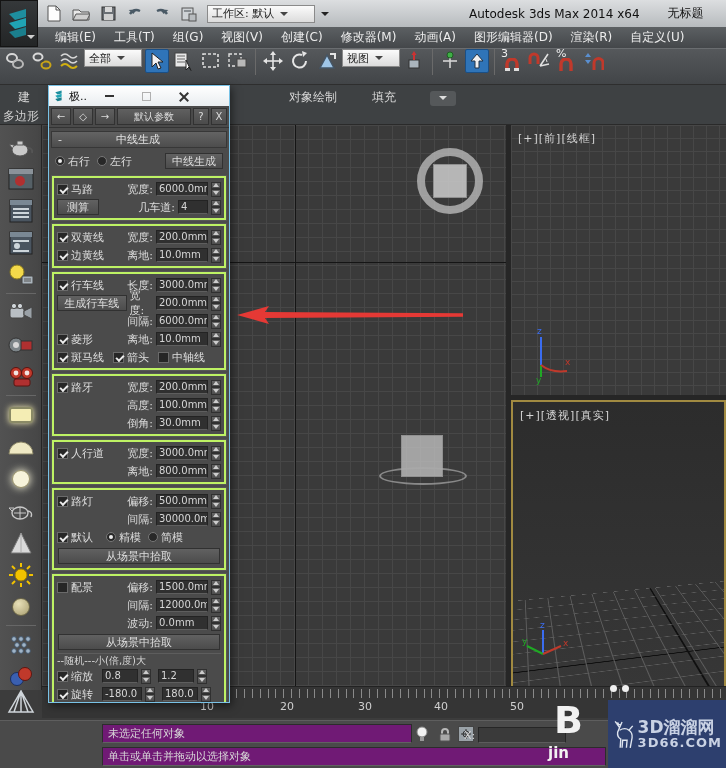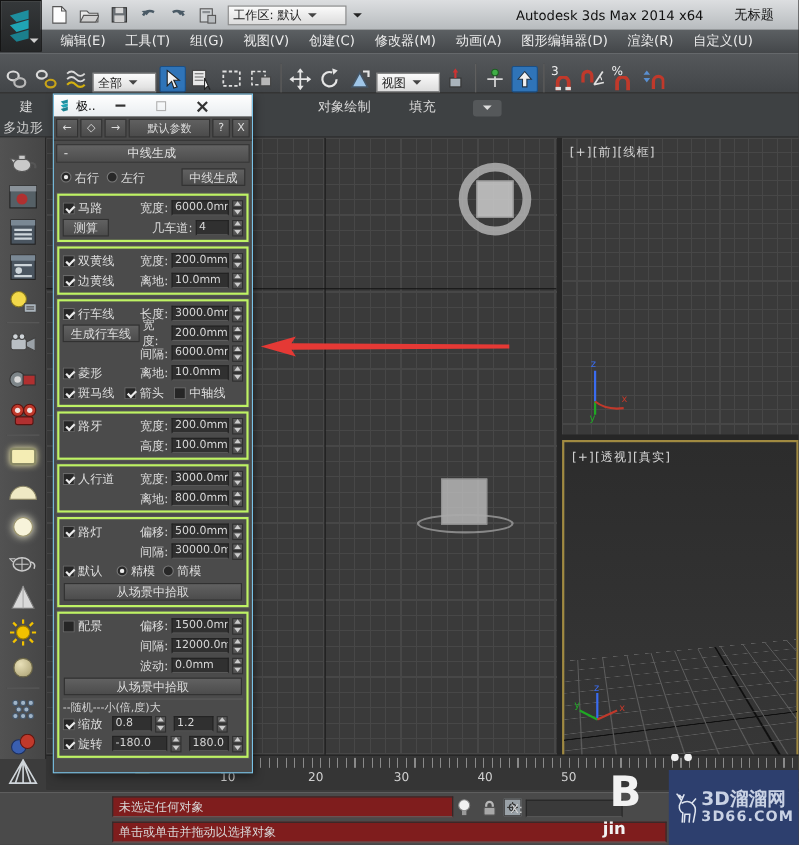--- a/index.html
+++ b/index.html
@@ -11,21 +11,21 @@
 .logo .dd{position:absolute;right:2px;bottom:3px;border:4px solid transparent;border-top-color:#cfcfcf}
 .qat{margin-left:44px;display:flex;align-items:center;gap:7px}
 .qicon{width:20px;height:18px;display:flex;align-items:center;justify-content:center}
 .combo{background:linear-gradient(#fbfbfb,#dcdcdc);border:1px solid #8a8a8a;color:#222;height:18px;display:flex;align-items:center;padding:0 4px;font-size:11px}
 .caret{width:0;height:0;border:4px solid transparent;border-top-color:#444;margin-left:6px;margin-top:4px}
 .apptitle{font-size:12px;color:#101010}
 
 .menubar{left:0;top:27px;width:726px;height:21px;background:linear-gradient(#5c6063,#44474a);display:flex;align-items:center;padding-left:46px;z-index:3}
 .menubar span{padding:0 9px;color:#ececec;font-size:12px}
 
-.toolbar{left:0;top:48px;width:726px;height:37px;background:linear-gradient(#55585b,#424548);border-top:1px solid #6a6d70;border-bottom:1px solid #2e2e2e;display:flex;align-items:flex-end;padding:0 3px;gap:3px}
+.toolbar{left:0;top:48px;width:726px;height:37px;background:linear-gradient(#55585b,#424548);border-top:1px solid #6a6d70;border-bottom:1px solid #2e2e2e;display:flex;align-items:flex-start;padding:0 3px;gap:3px}
 .ti{width:24px;height:24px;display:flex;align-items:center;justify-content:center;border-radius:2px;position:relative;flex:none}
 .ti.on{background:#2f74b8;border:1px solid #1b4f85}
 .sep{width:1px;height:26px;background:#303030;border-right:1px solid #6a6a6a;margin:0 2px;flex:none}
 .tcombo{width:58px;flex:none}
 
 .ribbon{left:0;top:85px;width:726px;height:40px;background:#3e4143;border-bottom:1px solid #2a2a2a;z-index:1}
 .rtab{position:absolute;top:4px;color:#d8d8d8;font-size:12px}
 .rpoly{position:absolute;top:23px;left:3px;color:#cfcfcf;font-size:12px}
 .rdrop{position:absolute;top:6px;left:430px;width:26px;height:15px;background:#55585a;border-radius:3px;display:flex;align-items:center;justify-content:center}
 
@@ -68,21 +68,21 @@
 .win-x::before{transform:rotate(45deg)}.win-x::after{transform:rotate(-45deg)}
 
 .trackbar{left:42px;top:686px;width:684px;height:32px;background:#353535;border-top:1px solid #222;background-image:repeating-linear-gradient(to right,#8a8a8a 0 1px,transparent 1px 7.8px);background-size:684px 9px;background-repeat:no-repeat;background-position:54px 2px}
 .tlab{position:absolute;top:13px;color:#cfcfcf;font-size:11px}
 .tzero{position:absolute;left:81px;top:2px;width:13px;height:14px;background:#c9bb3d;border:1px solid #777;color:#151515;font-size:10px;display:flex;align-items:center;justify-content:center}
 .tslider{position:absolute;left:14px;top:4px;width:48px;height:11px;background:linear-gradient(#6ea7d8,#3d6fa6);border-radius:5px;border:1px solid #2a4a70}
 .statusbar{left:0;top:720px;width:726px;height:48px;background:#4a4a4a;border-top:1px solid #5e5e5e}
 .listener{position:absolute;left:0;top:1px;width:97px;height:46px;border:1px solid #8a8a8a}
 .lpink{height:22px;background:#ecd3d3;border-bottom:1px solid #9a9a9a}
 .lwhite{height:22px;background:#fff;color:#111;font-size:11px;display:flex;align-items:center;padding-left:2px;font-weight:bold}
-.prompt{position:absolute;background:#7f1d1d;border:1px solid #2c2c2c;border-bottom-color:#616161;color:#d9d9d9;font-size:11px;display:flex;align-items:center;padding:0 5px}
+.prompt{position:absolute;background:#701a75;border:1px solid #2c2c2c;border-bottom-color:#616161;color:#d9d9d9;font-size:11px;display:flex;align-items:center;padding:0 5px}
 .xfld{position:absolute;left:478px;top:6px;width:88px;height:16px;background:#3a3a3a;border:1px solid #262626;border-bottom-color:#5c5c5c}
 
 .wm{left:608px;top:700px;width:118px;height:68px;background:#2d3f6e;z-index:30;display:flex;align-items:center;padding:0 4px;gap:3px}
 .wmtxt{color:#c9d2e4;font-weight:bold;line-height:1.1}
 .wmB{position:absolute;left:554px;top:698px;color:#f2f2f2;font-size:38px;font-weight:bold;z-index:29}
 .wmjin{position:absolute;left:548px;top:744px;color:#f2f2f2;font-size:15px;font-weight:bold;z-index:29}
 .arrow{position:absolute;left:195px;top:180px;z-index:15}
 .gap{left:506px;top:125px;width:5px;height:562px;background:#262626}
 .gap2{left:511px;top:395px;width:215px;height:5px;background:#262626}
 </style>
@@ -613,20 +613,28 @@
         </span>
     </div>
     <div class="row">
       <span class="rl">高度:</span>
       <span class="fd">100.0mm</span>
         <span class="sp">
           <i class="u"></i>
           <i class="d"></i>
         </span>
     </div>
+    <div class="row">
+      <span class="rl">倒角:</span>
+      <span class="fd">30.0mm</span>
+        <span class="sp">
+          <i class="u"></i>
+          <i class="d"></i>
+        </span>
+    </div>
   </div>
 
   <div class="grp">
     <div class="row">
       <span class="cb on"></span>
         <span>人行道</span>
       <span class="rl">宽度:</span>
       <span class="fd">3000.0mm</span>
         <span class="sp">
           <i class="u"></i>
@@ -714,21 +722,21 @@
         </span>
       <span class="fd" style="width:36px;margin-left:4px">1.2</span>
         <span class="sp">
           <i class="u"></i>
           <i class="d"></i>
         </span>
     </div>
     <div class="row">
       <span class="cb on"></span>
         <span>旋转</span>
-      <span class="fd" style="width:50px;margin-left:6px">-180.0</span>
+      <span class="fd" style="width:40px;margin-left:6px">-180.0</span>
         <span class="sp">
           <i class="u"></i>
           <i class="d"></i>
         </span>
       <span class="fd" style="width:36px;margin-left:4px">180.0</span>
         <span class="sp">
           <i class="u"></i>
           <i class="d"></i>
         </span>
     </div>

